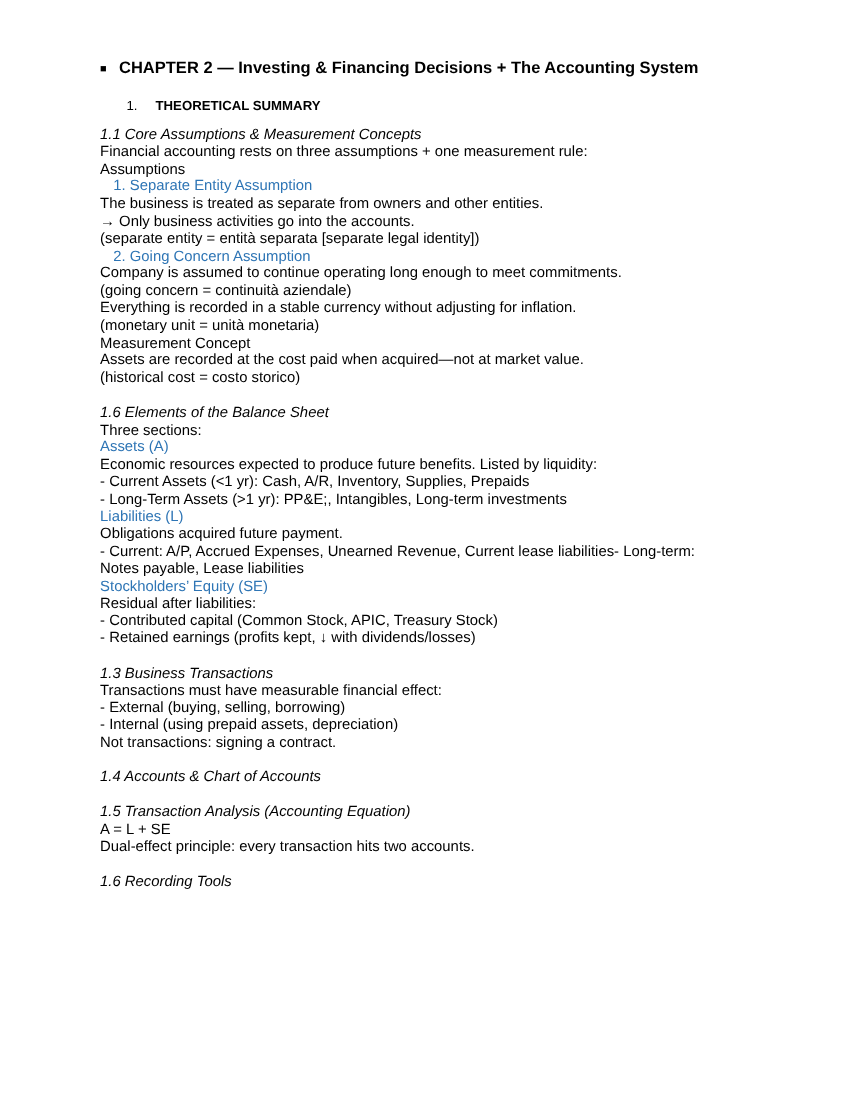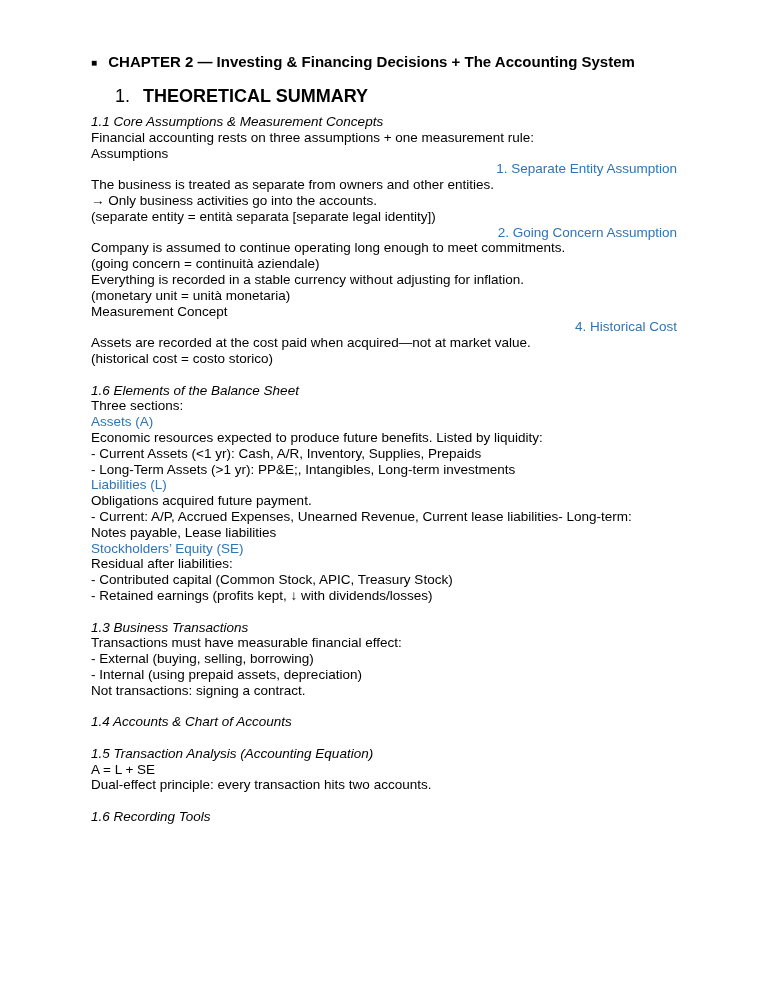--- a/index.html
+++ b/index.html
@@ -26,38 +26,38 @@
     white-space: nowrap;
   }
   .doc-title .bullet {
     font-size: 10px;
     margin-right: 7px;
     vertical-align: 1px;
   }
   .toc-heading {
     margin-top: 15px;
     margin-left: 24px;
-    font-size: 18px;
+    font-size: 12px;
     line-height: 18px;
   }
   .toc-heading .toc-num {
     display: inline-block;
     width: 23px;
     font-weight: normal;
   }
   .toc-heading .toc-text { font-weight: bold; }
   .doc-body { margin-top: 9px; }
   .line {
     height: 15.8px;
     line-height: 15.8px;
     white-space: nowrap;
   }
   .line.heading-italic { font-style: italic; }
   .line.blue, .line.blue-indent { color: var(--accent-blue, #2e75b5); }
-  .line.blue-indent { padding-left: 12px; text-align: right; }
+  .line.blue-indent { padding-left: 12px; }
   .line.spacer { }
 </style>
 </head>
 <body>
 
 <div class="page" style="--accent-blue: #2e75b5;">
   <h1 class="doc-title">
     <span class="bullet">■</span>
     <span>CHAPTER 2 — Investing &amp; Financing Decisions + The Accounting System</span>
   </h1>
@@ -74,21 +74,20 @@
       <div class="line blue-indent">1. Separate Entity Assumption</div>
       <div class="line body">The business is treated as separate from owners and other entities.</div>
       <div class="line body">→ Only business activities go into the accounts.</div>
       <div class="line body">(separate entity = entità separata [separate legal identity])</div>
       <div class="line blue-indent">2. Going Concern Assumption</div>
       <div class="line body">Company is assumed to continue operating long enough to meet commitments.</div>
       <div class="line body">(going concern = continuità aziendale)</div>
       <div class="line body">Everything is recorded in a stable currency without adjusting for inflation.</div>
       <div class="line body">(monetary unit = unità monetaria)</div>
       <div class="line body">Measurement Concept</div>
-      <div class="line blue-indent">4. Historical Cost</div>
       <div class="line body">Assets are recorded at the cost paid when acquired—not at market value.</div>
       <div class="line body">(historical cost = costo storico)</div>
       <div class="line spacer">&nbsp;</div>
       <div class="line heading-italic">1.6 Elements of the Balance Sheet</div>
       <div class="line body">Three sections:</div>
       <div class="line blue">Assets (A)</div>
       <div class="line body">Economic resources expected to produce future benefits. Listed by liquidity:</div>
       <div class="line body">- Current Assets (&lt;1 yr): Cash, A/R, Inventory, Supplies, Prepaids</div>
       <div class="line body">- Long-Term Assets (&gt;1 yr): PP&amp;E;, Intangibles, Long-term investments</div>
       <div class="line blue">Liabilities (L)</div>

